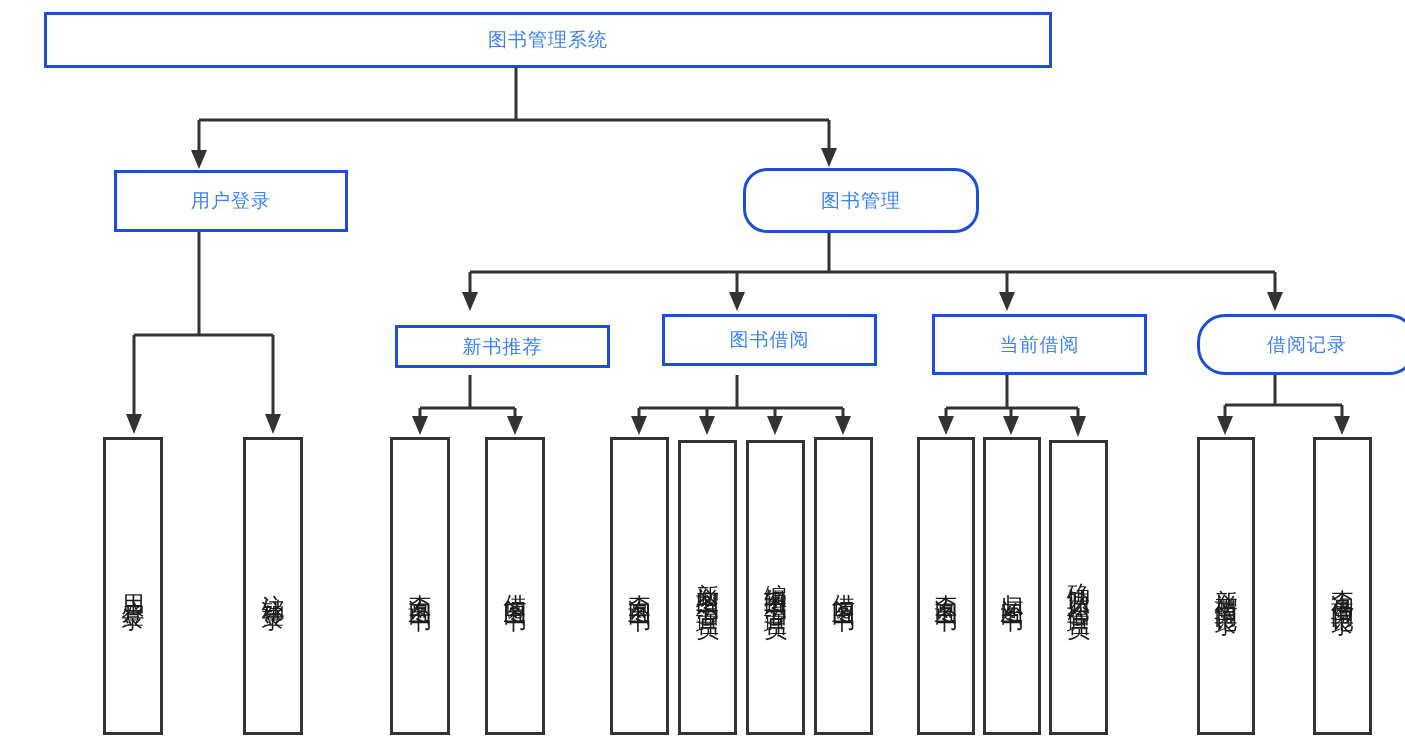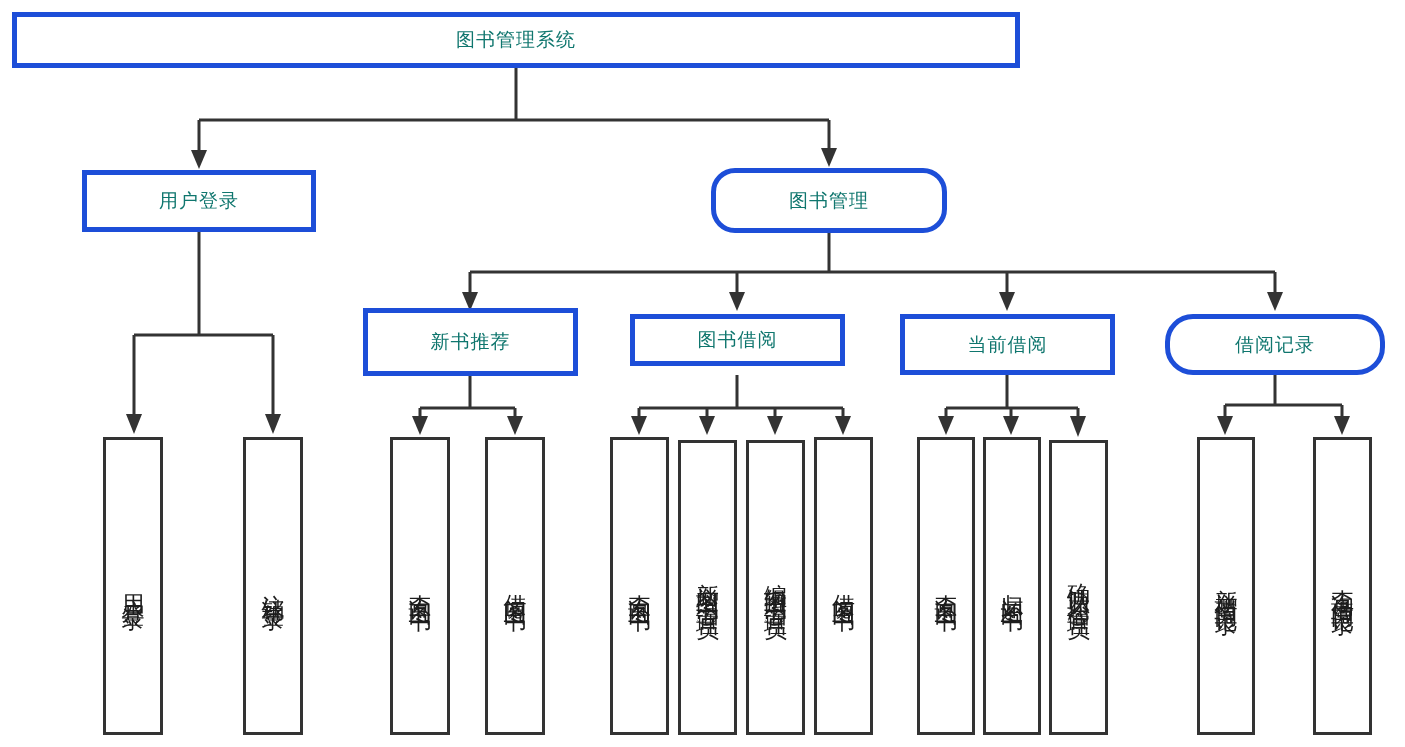--- a/index.html
+++ b/index.html
@@ -15,28 +15,29 @@
   }
   .connectors {
     position: absolute;
     left: 0; top: 0;
     width: 1405px; height: 747px;
     pointer-events: none;
   }
   .box {
     position: absolute;
     box-sizing: border-box;
-    border: 5px solid #1d4ed8;
+    border: 3px solid #1d4ed8;
     background: #ffffff;
     display: flex;
     align-items: center;
     justify-content: center;
     font-size: 19px;
     letter-spacing: 1px;
-    color: #0f766e;
+    color: #3b82f6;
+    margin-left: 32px;
   }
   .vbox {
     position: absolute;
     box-sizing: border-box;
     border: 3px solid #333333;
     background: #ffffff;
     display: flex;
     align-items: center;
     justify-content: center;
   }
@@ -117,21 +118,21 @@
     <span>图书管理系统</span>
   </div>
 
   <div class="box" style="left:82px; top:170px; width:234px; height:62px;">
     <span>用户登录</span>
   </div>
   <div class="box" style="left:711px; top:168px; width:236px; height:65px;border-radius:24px;">
     <span>图书管理</span>
   </div>
 
-  <div class="box" style="left:363px; top:308px; width:215px; height:68px;">
+  <div class="box" style="left:363px; top:325px; width:215px; height:43px;">
     <span>新书推荐</span>
   </div>
   <div class="box" style="left:630px; top:314px; width:215px; height:52px;">
     <span>图书借阅</span>
   </div>
   <div class="box" style="left:900px; top:314px; width:215px; height:61px;">
     <span>当前借阅</span>
   </div>
   <div class="box" style="left:1165px; top:314px; width:220px; height:61px;border-radius:28px;">
     <span>借阅记录</span>

